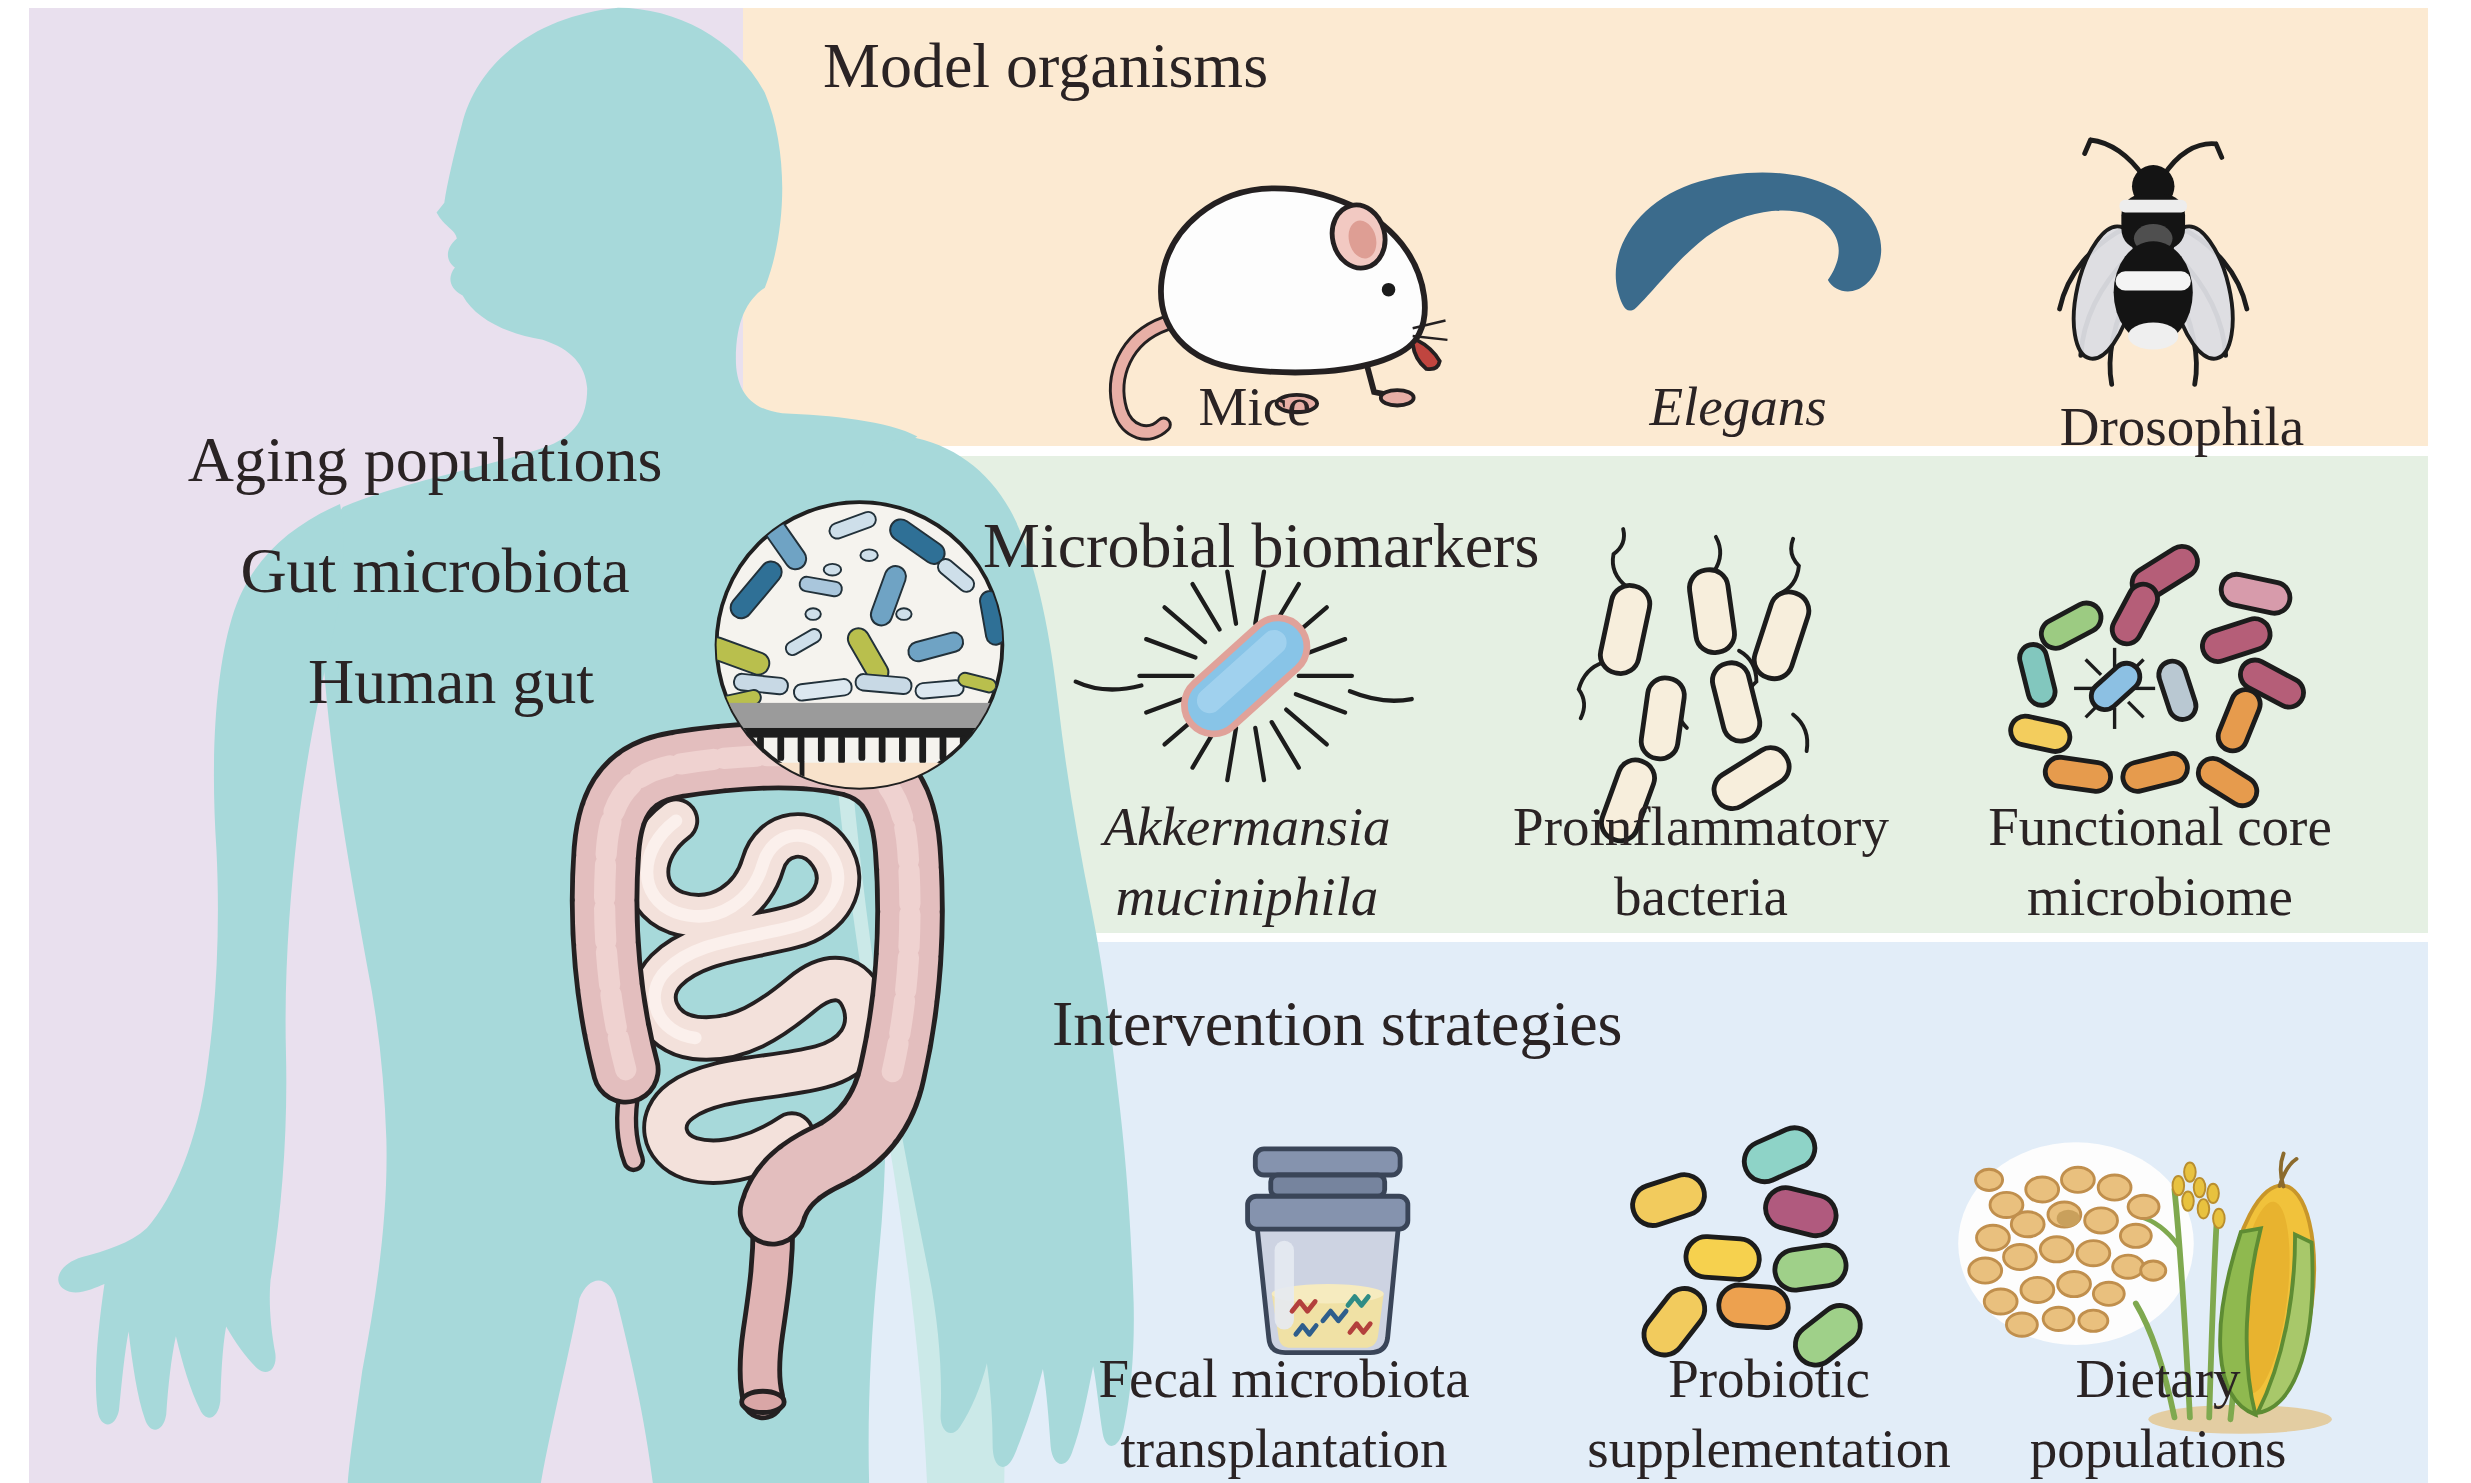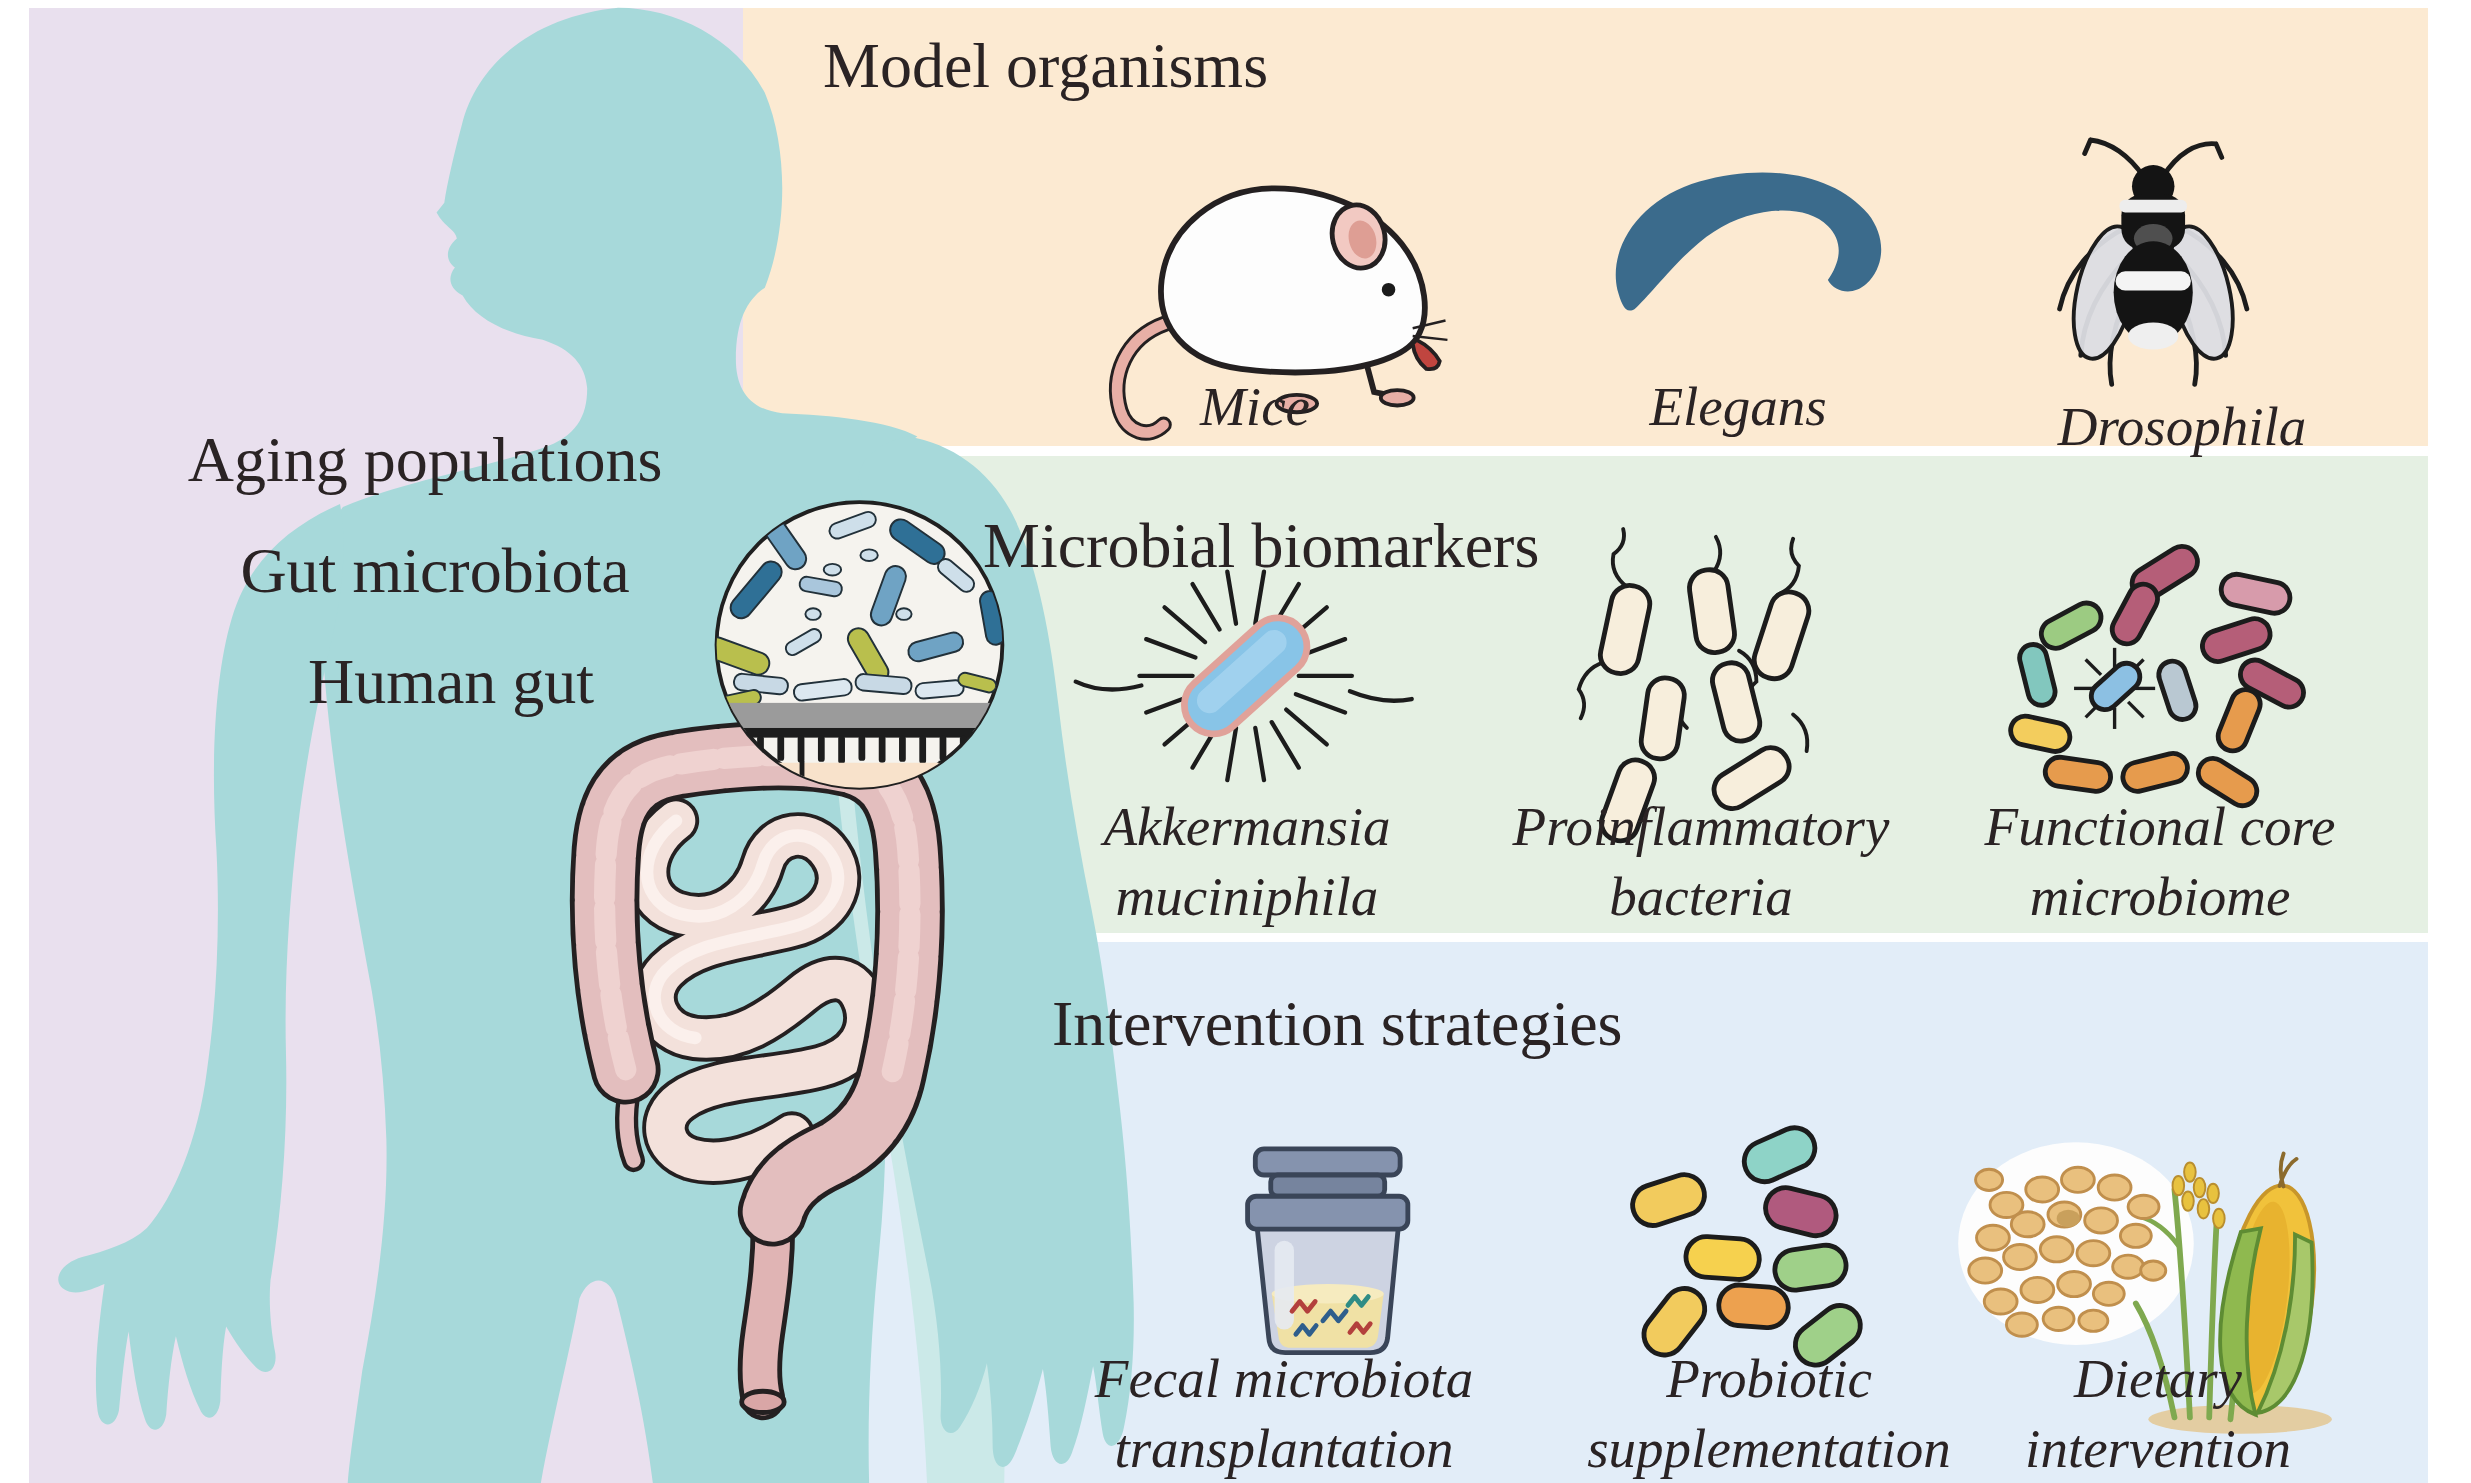--- a/index.html
+++ b/index.html
@@ -12,21 +12,21 @@
           font-family:"Liberation Serif","DejaVu Serif",serif;color:var(--ink);}
   .panel{position:absolute;}
   #lavender-panel{left:29px;top:7.7px;width:714px;height:1475px;background:var(--lavender);}
   .band{left:743px;width:1685px;}
   #band-model{top:7.7px;height:438px;background:var(--band-peach);}
   #band-microbial{top:456px;height:477px;background:var(--band-green);}
   #band-intervention{top:942px;height:541px;background:var(--band-blue);}
   #artwork{position:absolute;left:0;top:0;width:2472px;height:1483px;z-index:5;}
   .txt{position:absolute;z-index:10;white-space:nowrap;color:var(--ink);}
   .section-title{font-size:64px;letter-spacing:0px;}
-  .item-label{font-size:55px;text-align:center;transform:translateX(-50%);line-height:70px;font-style:italic;}
+  .item-label{font-size:55px;text-align:center;transform:translateX(-50%);line-height:70px;}
   .left-label{font-size:64px;transform:translateX(-50%);}
   .italic{font-style:italic;}
 </style>
 </head>
 <body>
 
 <div id="canvas">
 
   <div id="lavender-panel" class="panel"></div>
   <div id="band-model" class="panel band"></div>
@@ -441,17 +441,17 @@
   <div class="txt item-label" style="left:1284px;top:1344px;">
     <div>Fecal microbiota</div>
     <div>transplantation</div>
   </div>
   <div class="txt item-label" style="left:1733px;top:1344px;margin-left:36px;">
     <div>Probiotic</div>
     <div>supplementation</div>
   </div>
   <div class="txt item-label" style="left:2158px;top:1344px;">
     <div>Dietary</div>
-    <div>intervention</div>
+    <div>populations</div>
   </div>
 
 </div>
 
 
 </body></html>

